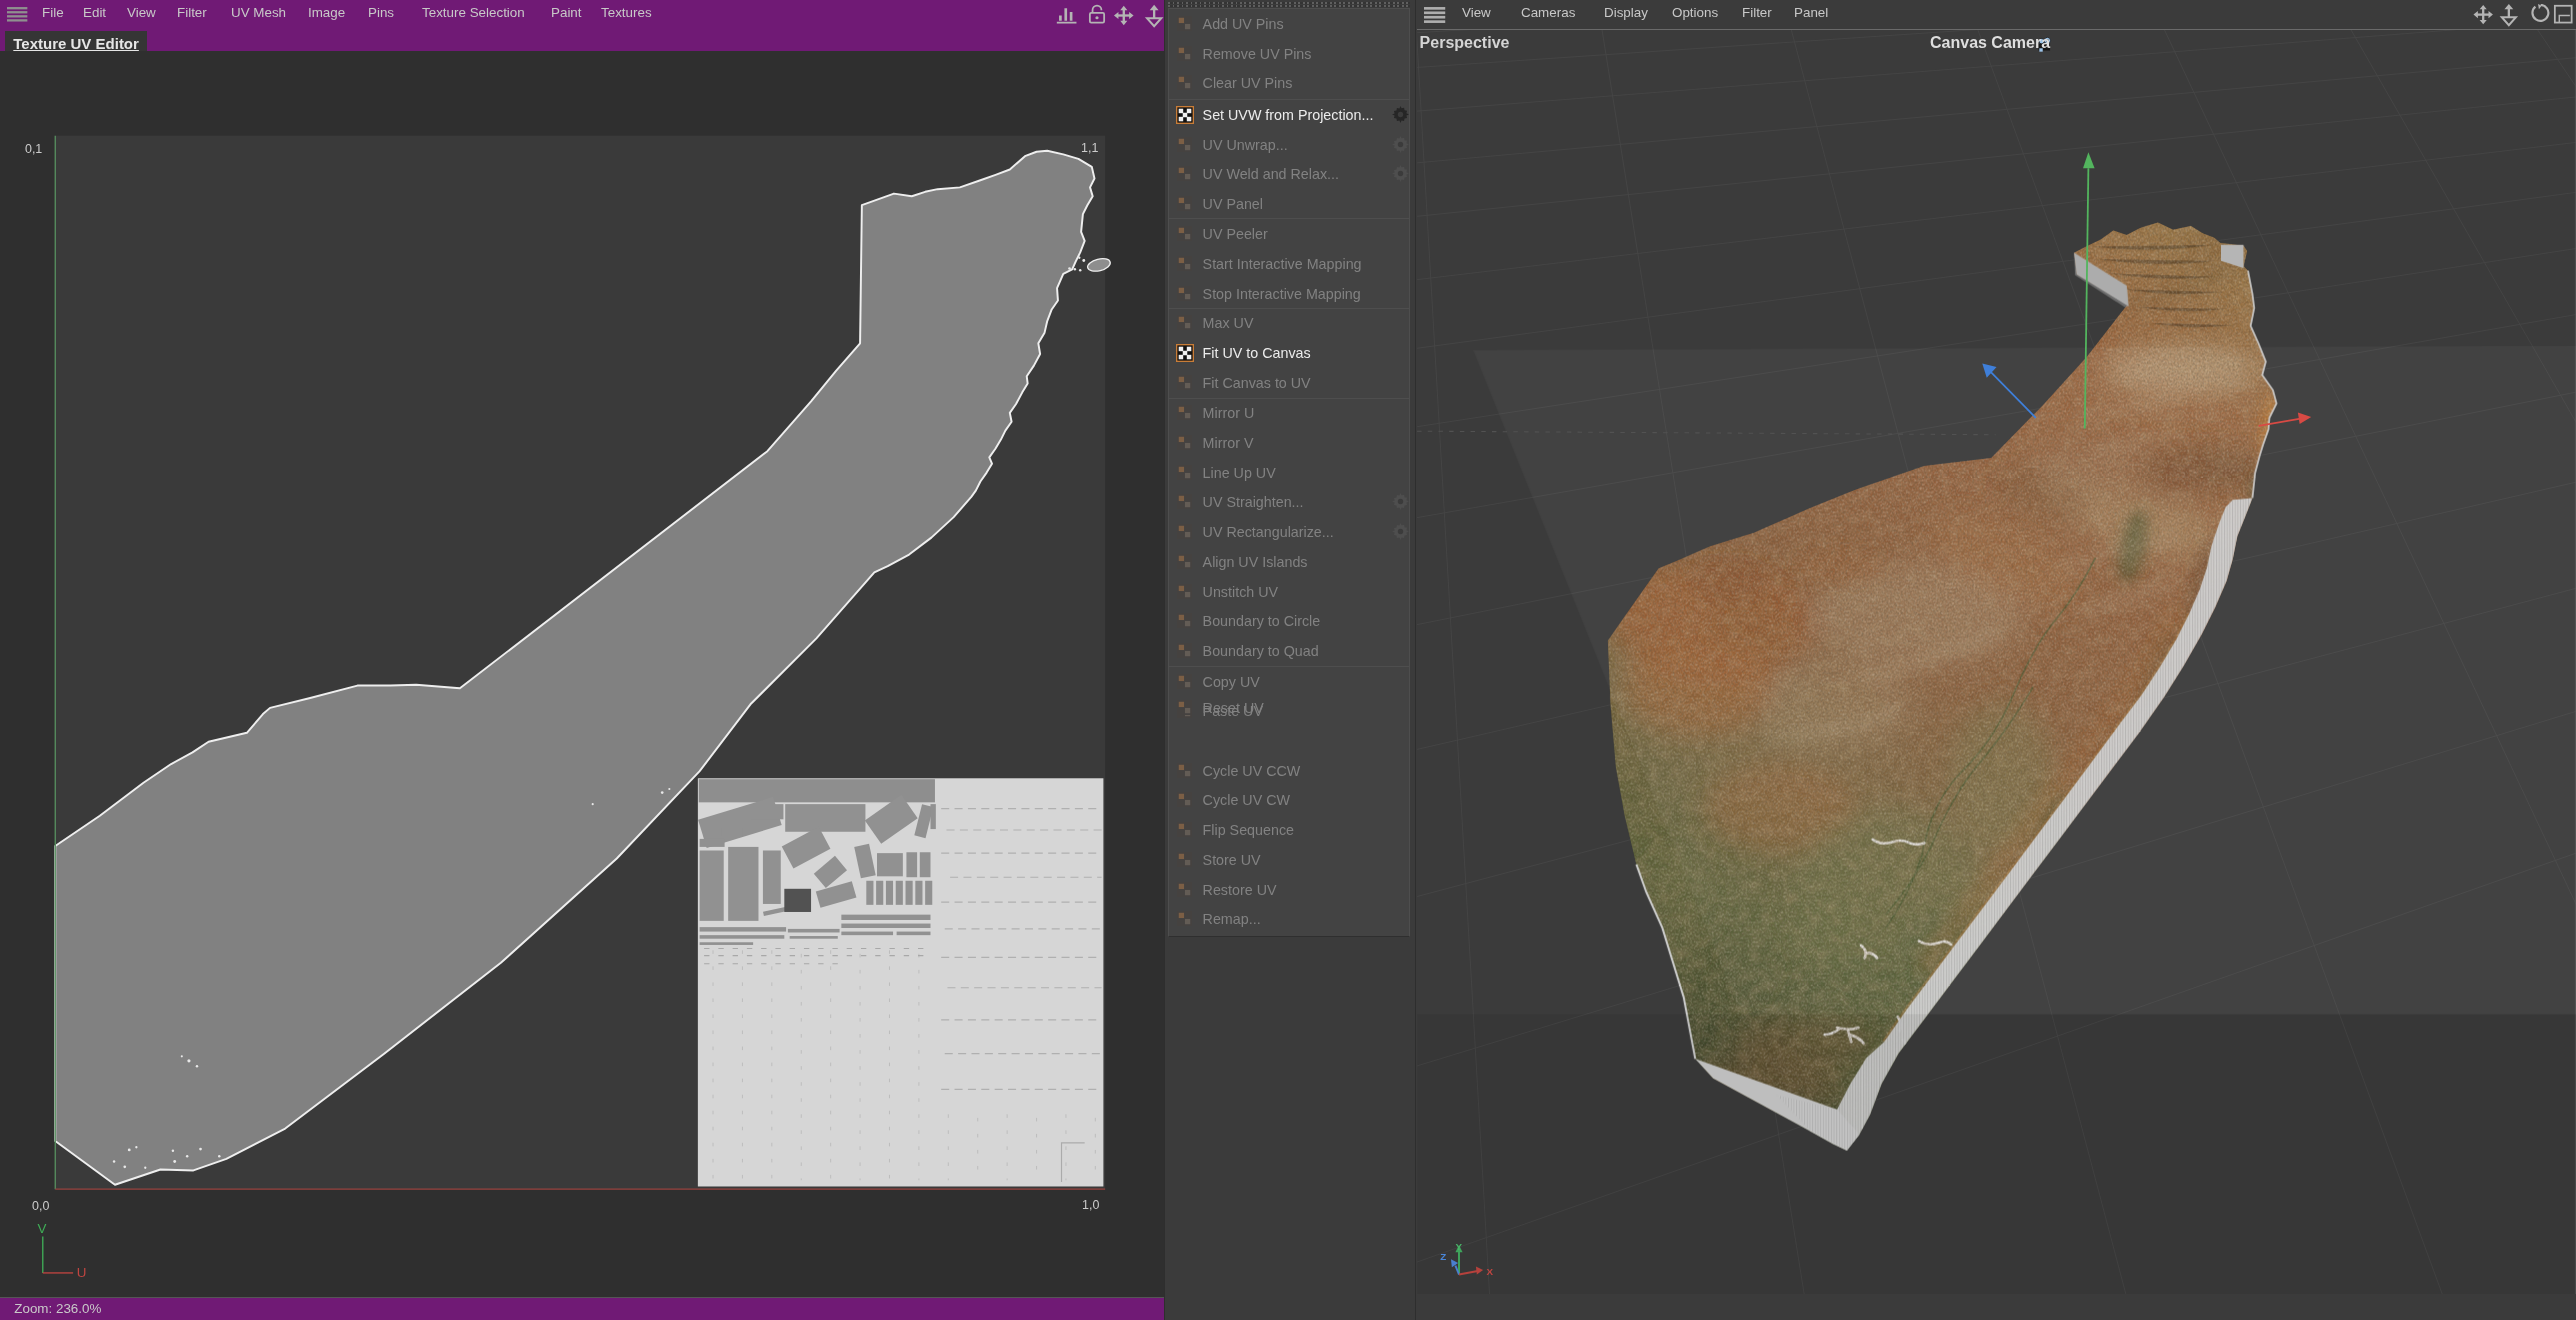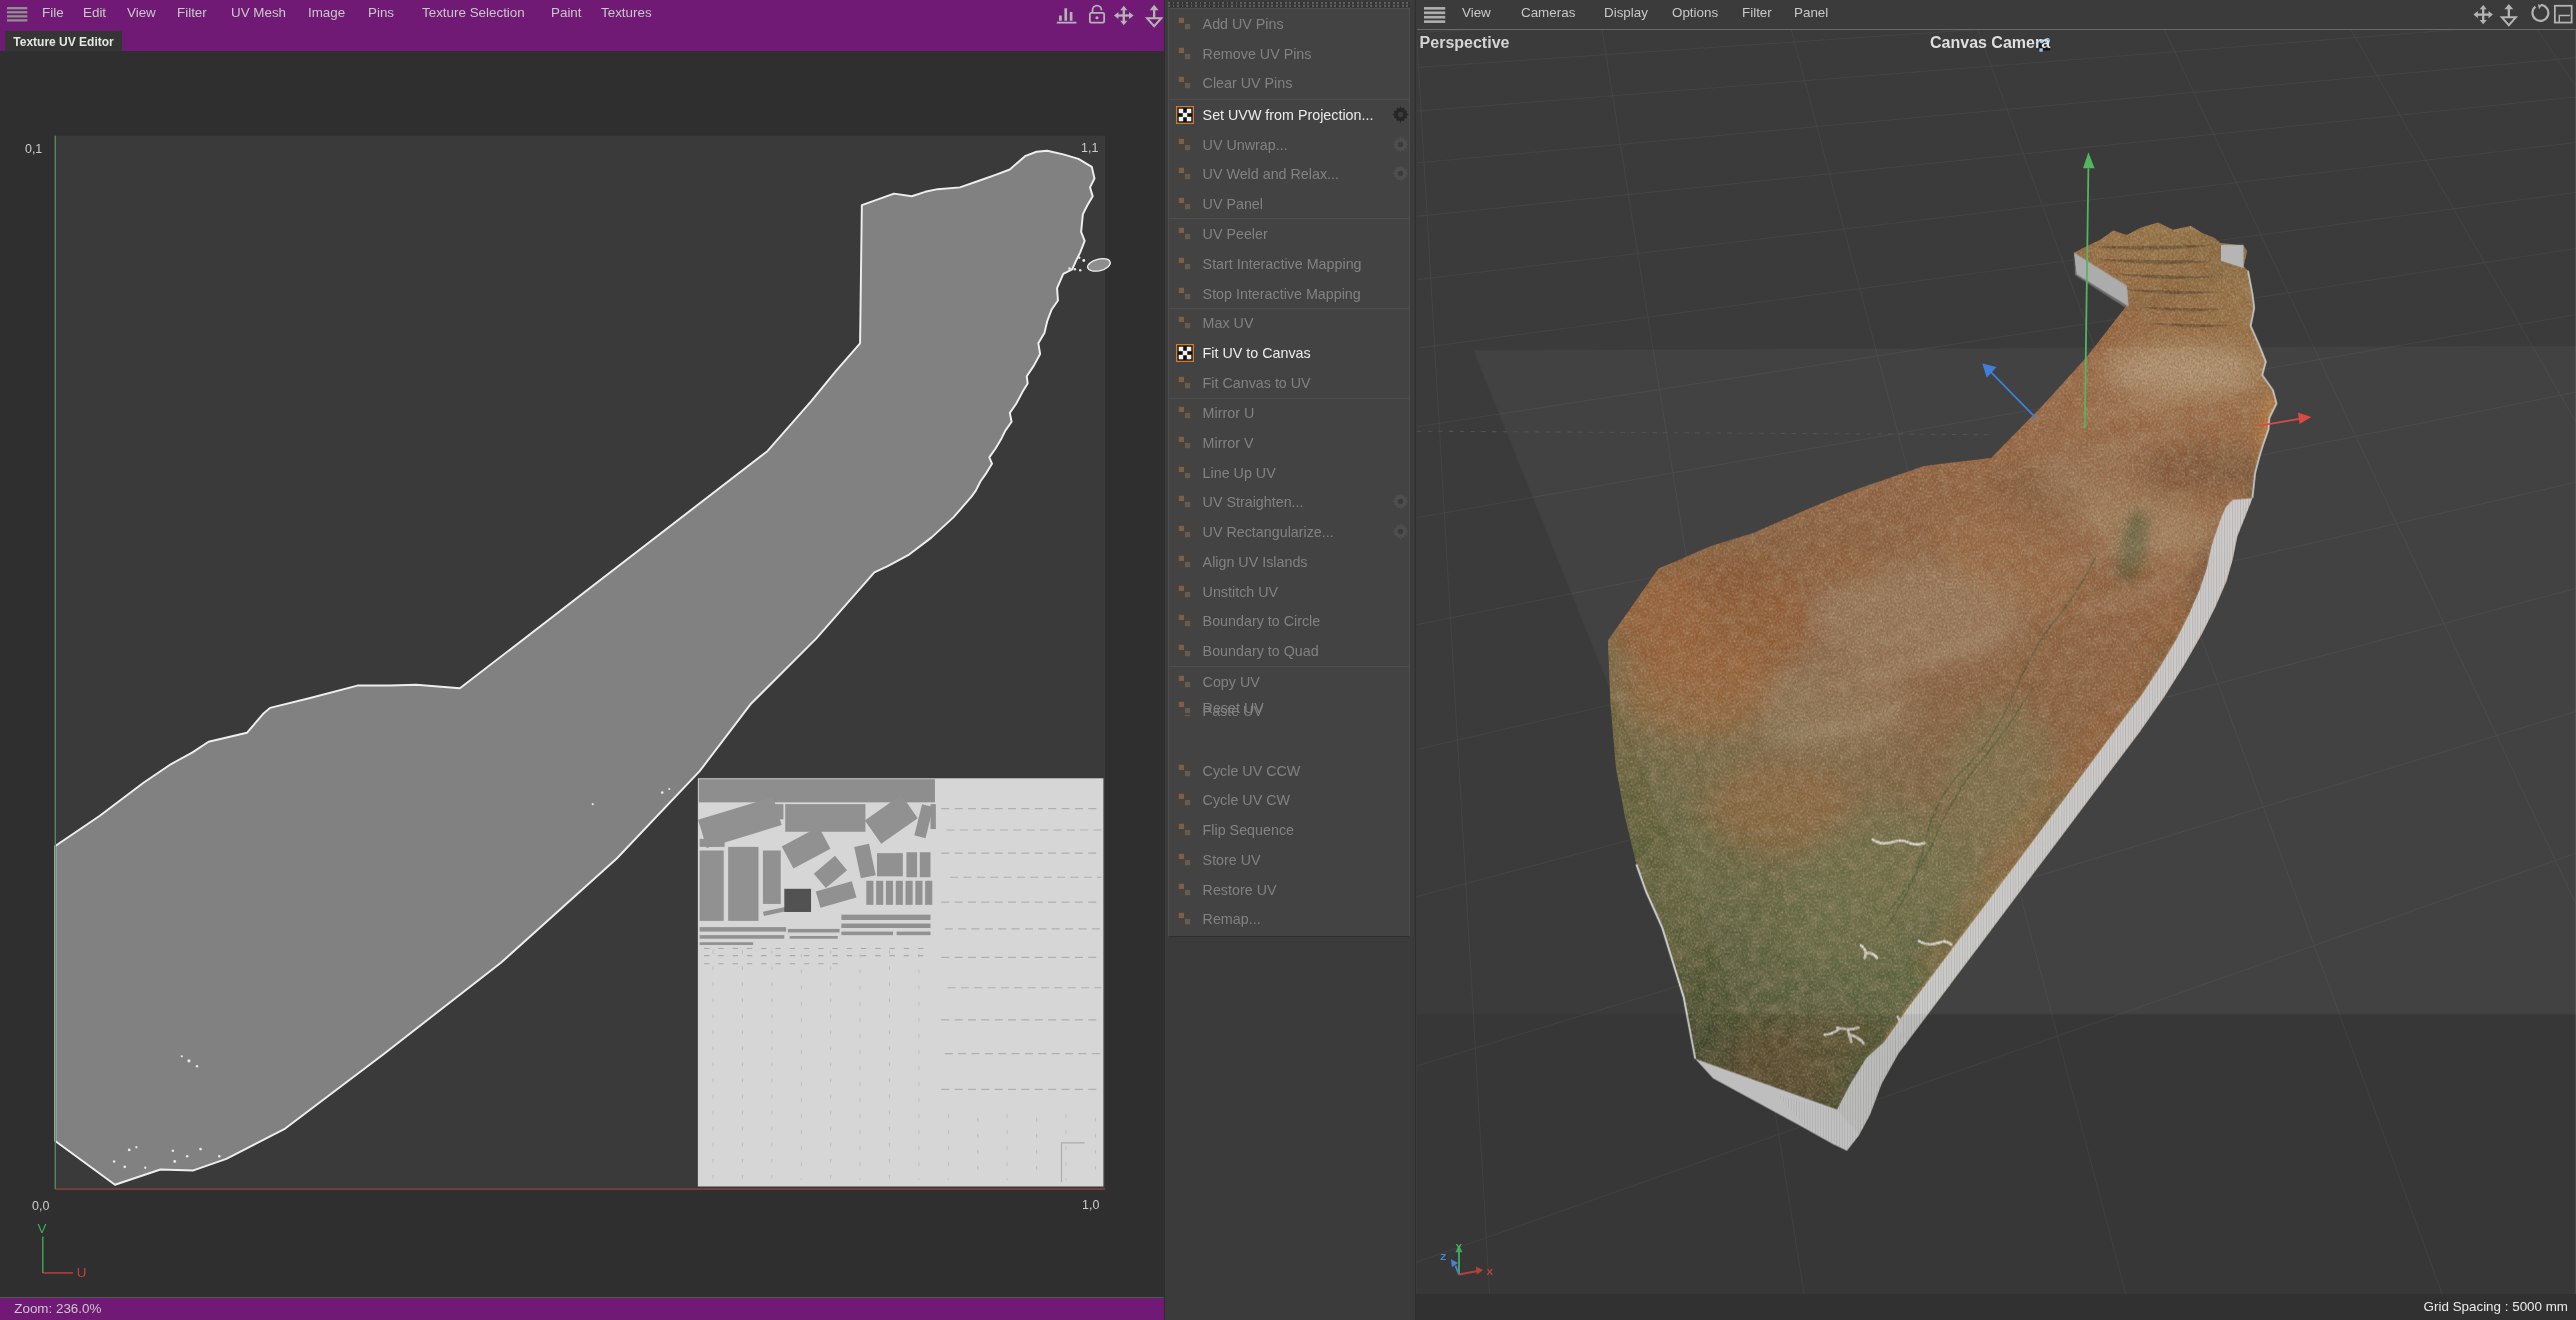--- a/index.html
+++ b/index.html
@@ -51,21 +51,21 @@
       <rect x="76.7" y="7" width="2.6" height="14"></rect>
       <rect x="71" y="12.7" width="14" height="2.6"></rect>
     </g>
     <g fill="#b4b4b4">
       <path d="M112 2 l5 6 h-10 z"></path>
         <rect x="110.7" y="7" width="2.6" height="10"></rect>
       <path d="M104 17 h16 l-8 9 z" fill="none" stroke="#b4b4b4" stroke-width="2.2"></path>
     </g>
   </svg>
 
-  <div class="abs" style="left:5.3px;top:31px;height:22px;padding:3.6px 8px;background:#353535;color:#e6e6e6;font-size:12px;font-weight:bold;">Texture UV Editor</div>
+  <div class="abs" style="left:5.3px;top:31px;height:22px;padding:3.6px 8px;background:#353535;color:#e6e6e6;font-size:15px;font-weight:bold;text-decoration:underline;">Texture UV Editor</div>
 
   <div class="abs" style="left:0;top:51px;width:1164px;height:1246px;background:#2f2f2f;overflow:hidden;">
     <svg width="1164" height="1246" viewBox="0 57 1306 1398">
 
       <rect x="62" y="152" width="1178" height="1182" fill="#3a3a3a"></rect>
 
       <path id="uvshape" fill="#818181" stroke="#eeeeee" stroke-width="2.2" stroke-linejoin="round" d="M129,1329 L62,1280 L62,949 L112,915 L161,878 L192,857 L216,844 L234,832 L277,822 L295,801 L303,794 L348,783 L401,769 L438,769 L467,768 L516,772
            L861,506 L910,450 L938,416 L965,385 L967,230
            L1003,217 L1023,220 L1038,215 L1052,212 L1077,210 L1100,202 L1117,196 L1133,190 L1150,175 L1163,170 L1175,169
            L1193,173 L1210,178 L1225,187
@@ -731,17 +731,14 @@
           <circle cx="5.5" cy="4.5" r="3" fill="#9cc3e8" stroke="#161616" stroke-width="1"></circle>
           <circle cx="12" cy="3.8" r="3.6" fill="#9cc3e8" stroke="#161616" stroke-width="1"></circle>
           <circle cx="12" cy="3.8" r="1.5" fill="#222"></circle>
           <rect x="3" y="12.5" width="3.8" height="3.8" fill="#9cc3e8"></rect>
         </g>
       </g>
     </svg>
   </div>
   <div class="abs" style="left:3.6px;top:34px;font-size:16px;font-weight:bold;color:#d4d4d4;">Perspective</div>
   <div class="abs" style="left:514px;top:34px;font-size:16px;font-weight:bold;color:#dedede;">Canvas Camera</div>
-  <div class="abs" style="left:0px;top:1294px;width:1161px;height:26px;background:#313131;">
-    <div class="abs" style="right:9px;top:5.3px;font-size:13.4px;color:#eaeaea;">Grid Spacing : 5000 mm</div>
-  </div>
 </div>
 
 
 </body></html>

